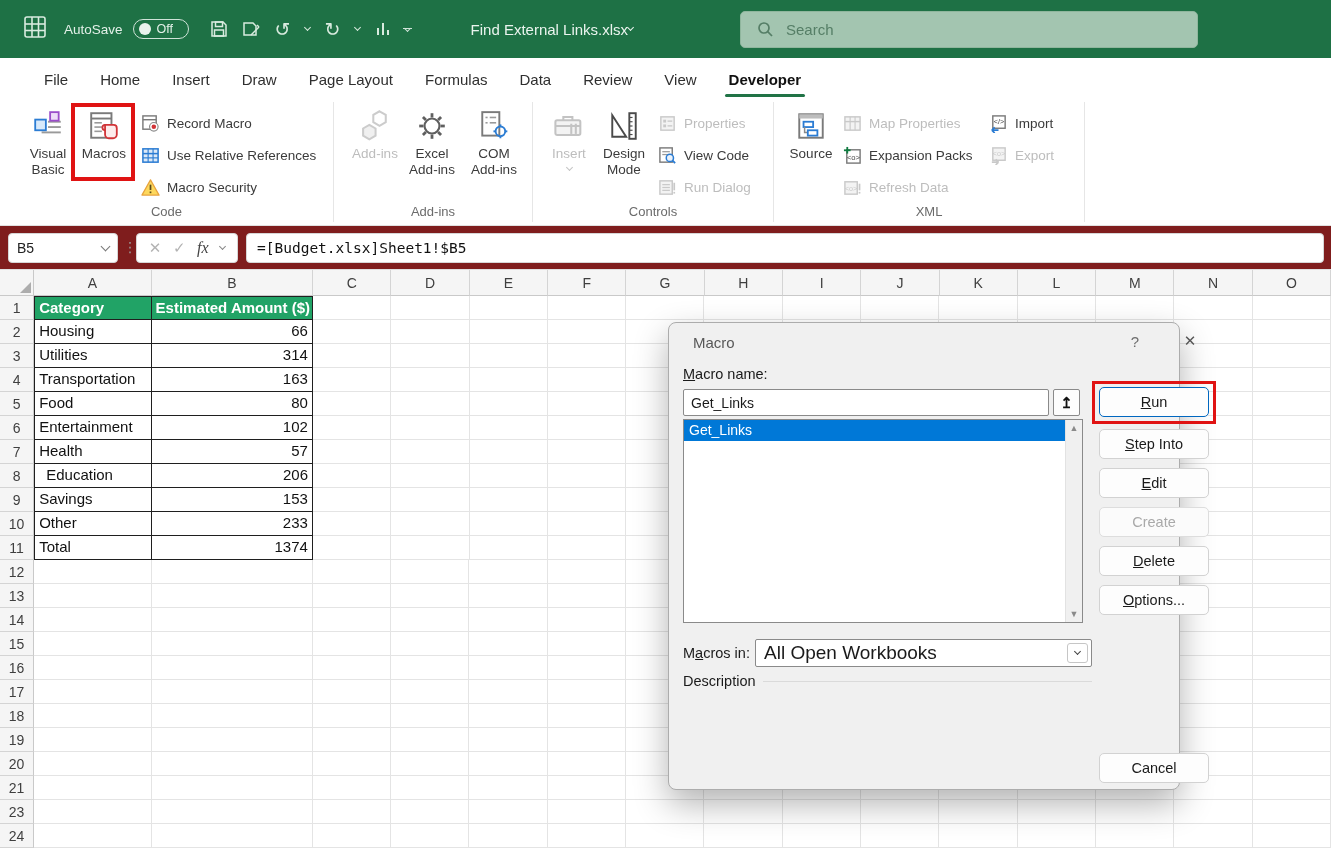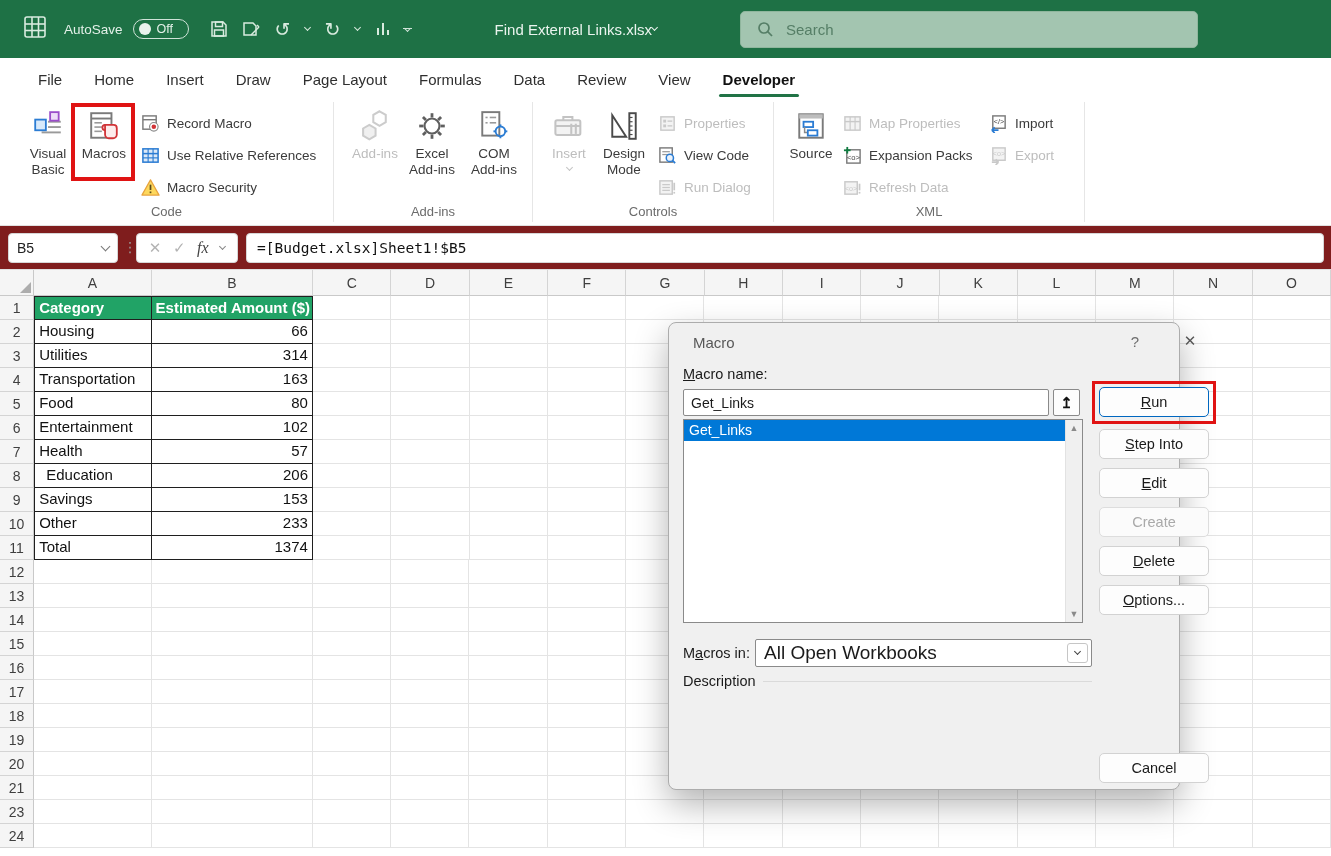--- a/index.html
+++ b/index.html
@@ -15,27 +15,27 @@
   .toggle .knob{width:12px;height:12px;border-radius:50%;background:#e9f3ed}
   .toggle .state{font-size:12.5px;color:#e3f0e8}
   .qat{display:flex;align-items:center;margin-left:16px;gap:4px}
   .qbtn{display:flex;align-items:center;justify-content:center;width:28px;height:30px;border-radius:4px;cursor:pointer}
   .qbtn.narrow{width:14px}
   .glyph{font-size:19px;line-height:1;color:#d9ebdf}
   .chev{display:inline-block;width:7px;height:7px;border-right:1.5px solid currentColor;border-bottom:1.5px solid currentColor;transform:rotate(45deg);margin-top:-4px}
   .chev.small{width:5px;height:5px}
   .qat-more{display:flex;flex-direction:column;align-items:center;gap:1px;color:#cfe3d8}
   .qat-more .bar{width:9px;height:0;border-top:1.5px solid #cfe3d8}
-  .doc-title{margin-left:80px;font-size:15px;color:#eaf4ee;display:flex;align-items:center;cursor:pointer;white-space:nowrap}
+  .doc-title{margin-left:56px;font-size:15px;color:#eaf4ee;display:flex;align-items:center;cursor:pointer;white-space:nowrap}
   .search-box{position:absolute;left:740px;top:11px;width:458px;height:37px;background:var(--searchbg,#A3C5B0);border:1px solid #8fb69d;border-radius:5px;display:flex;align-items:center;padding-left:16px;gap:12px}
   .search-box input{border:none;outline:none;background:transparent;font-size:15px;color:#33513f;width:380px;font-family:"Liberation Sans",sans-serif}
   .search-box input::placeholder{color:#557e66}
 
   
-  .tabrow{position:absolute;left:0;top:58px;width:1331px;height:42px;background:#fff;display:flex;align-items:stretch;padding-left:22px}
+  .tabrow{position:absolute;left:0;top:58px;width:1331px;height:42px;background:#fff;display:flex;align-items:stretch;padding-left:28px}
   .tab{display:flex;align-items:center;padding:0 16px;font-size:15px;color:#2f2f2f;cursor:pointer;position:relative}
   .tab.active{font-weight:bold;color:#111}
   .tab.active::after{content:"";position:absolute;left:12px;right:12px;bottom:3px;height:3px;background:var(--tabaccent,#217346);border-radius:2px}
 
   
   .ribbon{position:absolute;left:0;top:100px;width:1331px;height:126px;background:#fff;border-bottom:1px solid #e1e1e1}
   .grp{position:absolute;top:2px;height:120px;border-right:1px solid #e6e6e6}
   .grp-label{position:absolute;bottom:3px;left:0;width:100%;text-align:center;font-size:13px;color:#6b6b6b;white-space:nowrap}
   .bigbtn{position:absolute;top:8px;display:flex;flex-direction:column;align-items:center;font-size:13.5px;line-height:16px;color:#3b3b3b;text-align:center;cursor:pointer}
   .bigbtn .bicon{height:36px;display:flex;align-items:center;justify-content:center;margin-bottom:2px}

